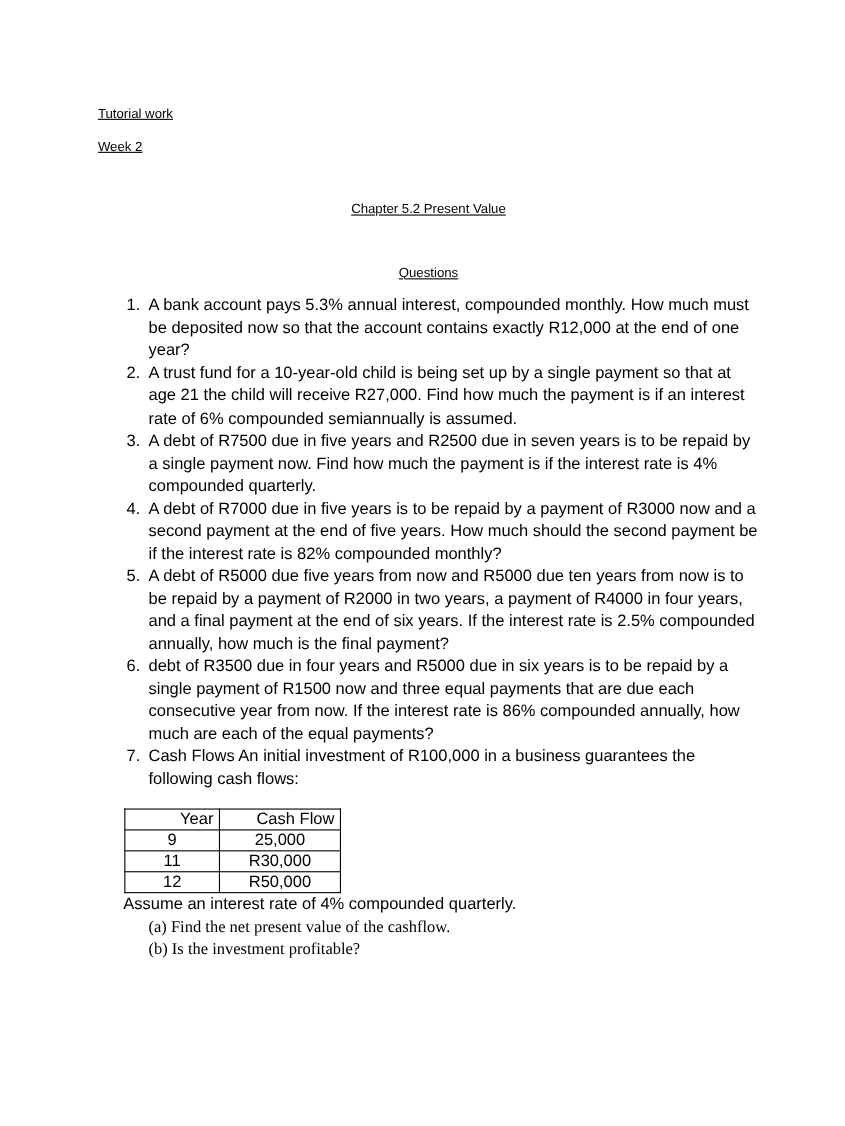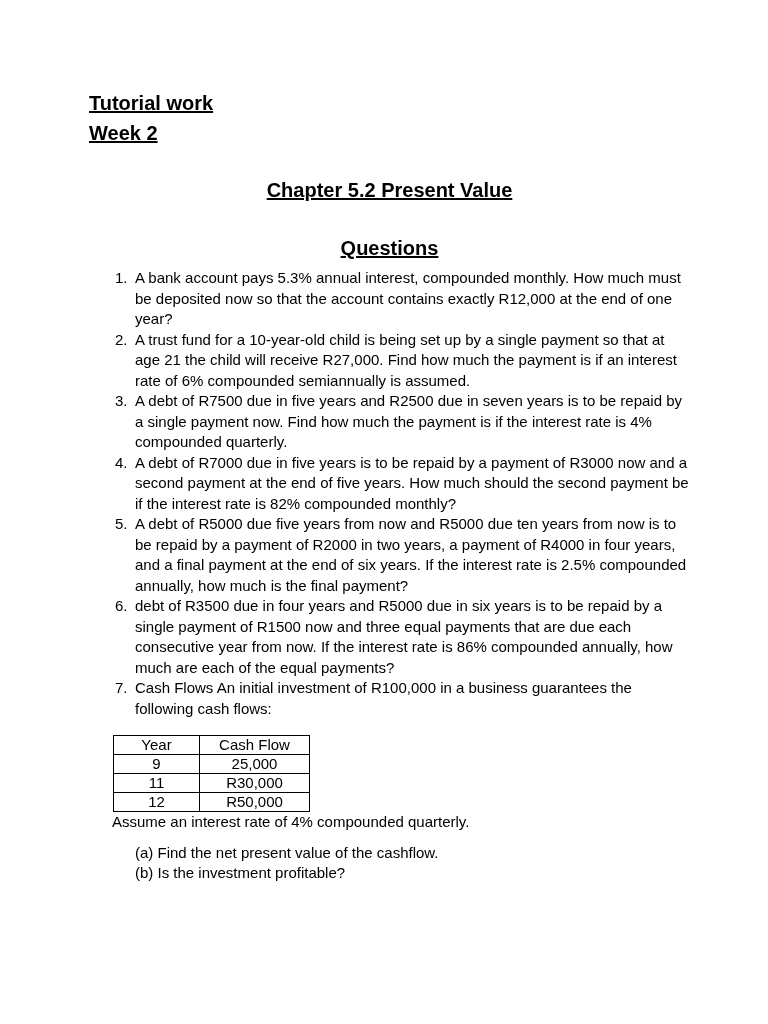--- a/index.html
+++ b/index.html
@@ -14,23 +14,23 @@
     width: 768px;
     height: 1024px;
     background: #ffffff;
     box-sizing: border-box;
     padding: 93px 78px 0 89px;
     font-size: 15px;
     line-height: 20.5px;
     overflow: hidden;
   }
   .heading {
-    font-weight: bold;
+    font-weight: normal;
     text-decoration: underline;
-    font-size: 20px;
+    font-size: 12px;
   }
   .week-heading   { margin-top: 9px; }
   .chapter-heading{ margin-top: 37px; text-align: center; }
   .questions-heading { margin-top: 37px; text-align: center; }
   .q-list { margin-top: 10px; }
   .q-item { display: flex; }
   .q-num  {
     margin-left: 26px;
     width: 20px;
     flex-shrink: 0;
@@ -46,26 +46,26 @@
   }
   .cf-table th, .cf-table td {
     border: 1px solid #000;
     font-weight: normal;
     font-size: 15px;
     line-height: 18px;
     padding: 0 5px;
     height: 19px;
     box-sizing: border-box;
   }
-  .cf-table th { text-align: center; }
+  .cf-table th { text-align: right; }
   .col-year { width: 86px; }
   .col-cash { width: 110px; }
   .cf-table td { text-align: center; }
   .assumption { margin-left: 23px; }
-  .subquestions { margin-top: 10px; margin-left: 46px; }
+  .subquestions { margin-top: 0; margin-left: 46px; font-family: Liberation Serif, serif; }
 </style>
 </head>
 <body>
 
 <div class="page">
 
   <div class="heading">Tutorial work</div>
   <div class="heading week-heading">Week 2</div>
   <div class="heading chapter-heading">Chapter 5.2 Present Value</div>
   <div class="heading questions-heading">Questions</div>

